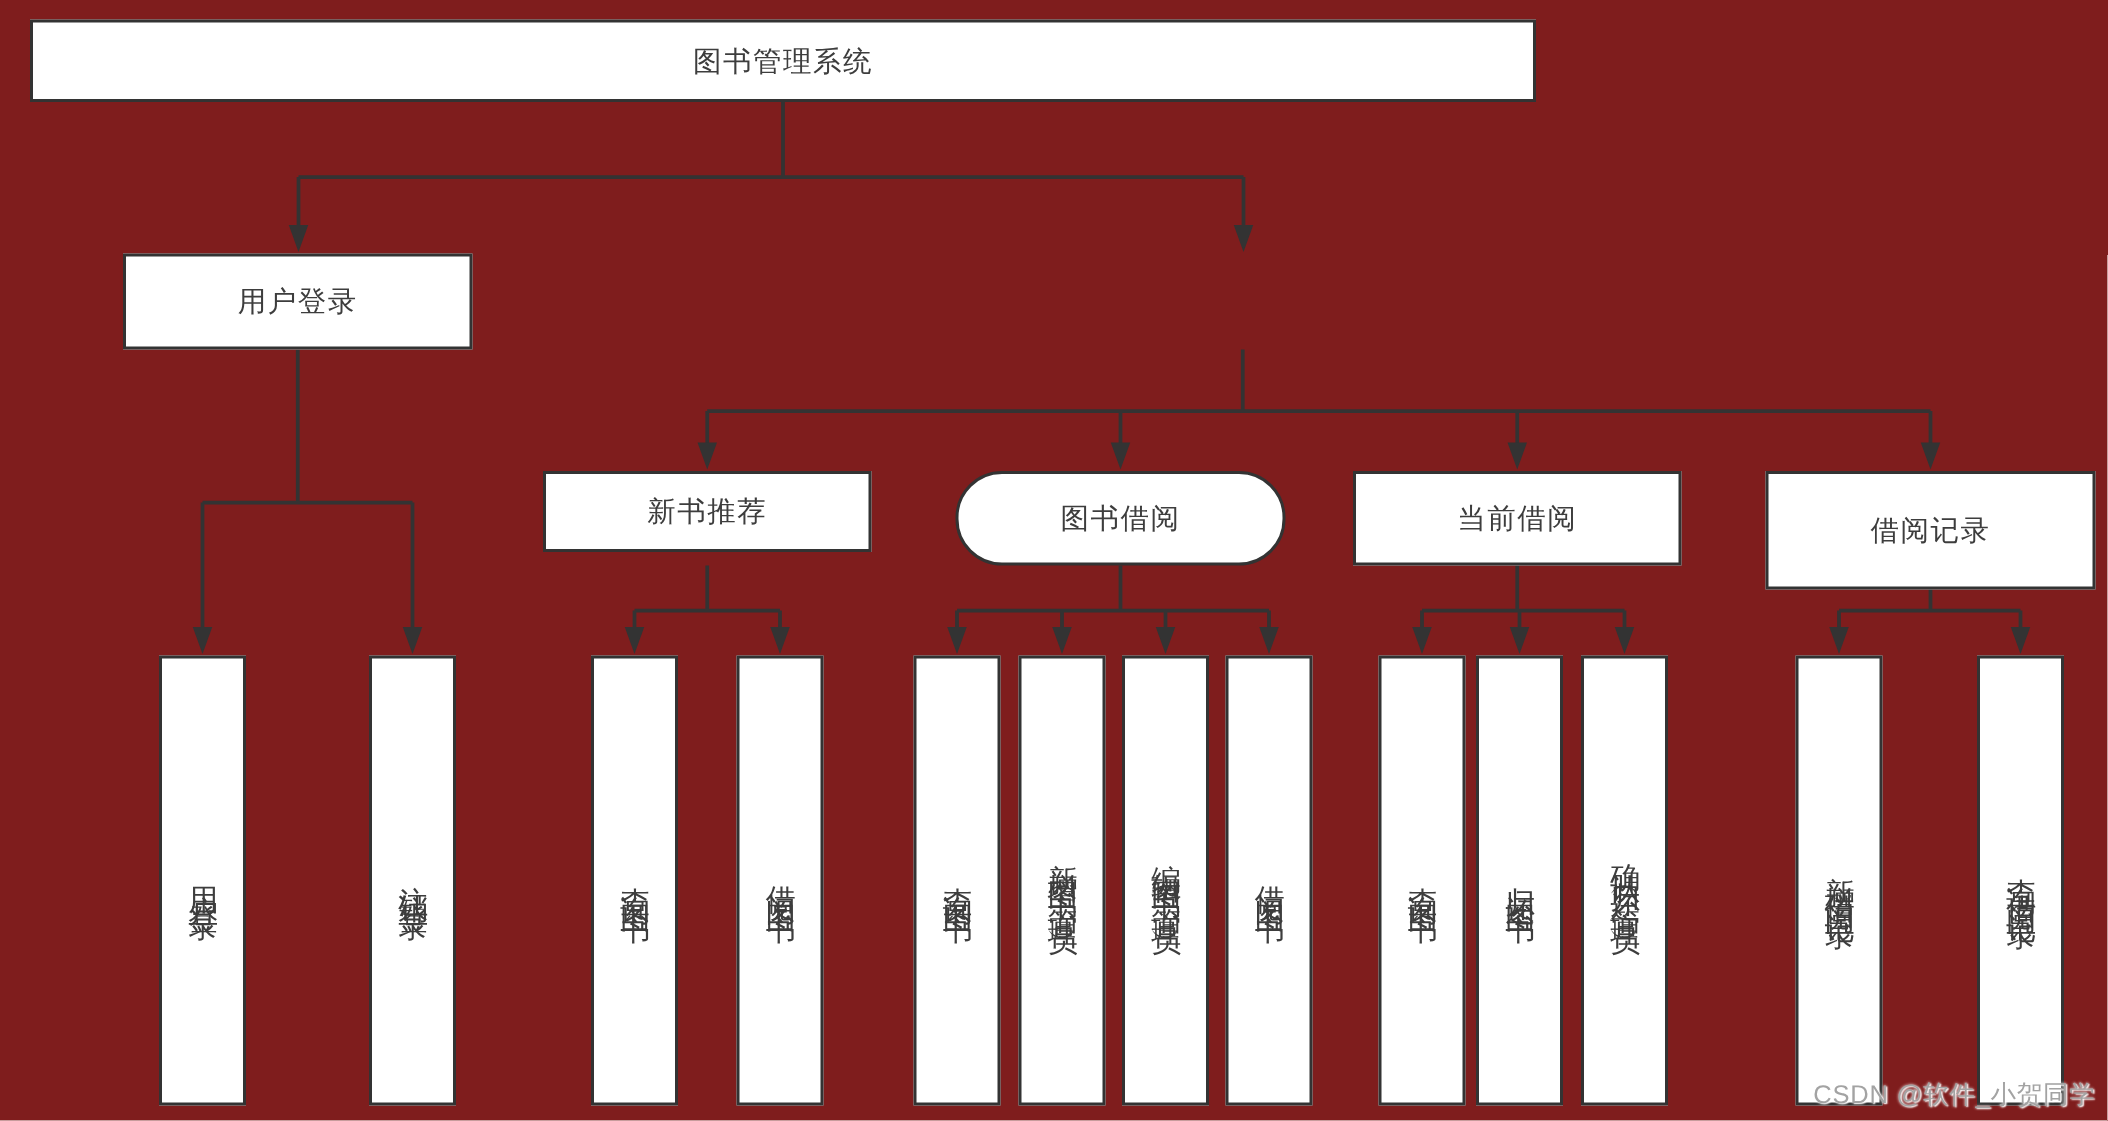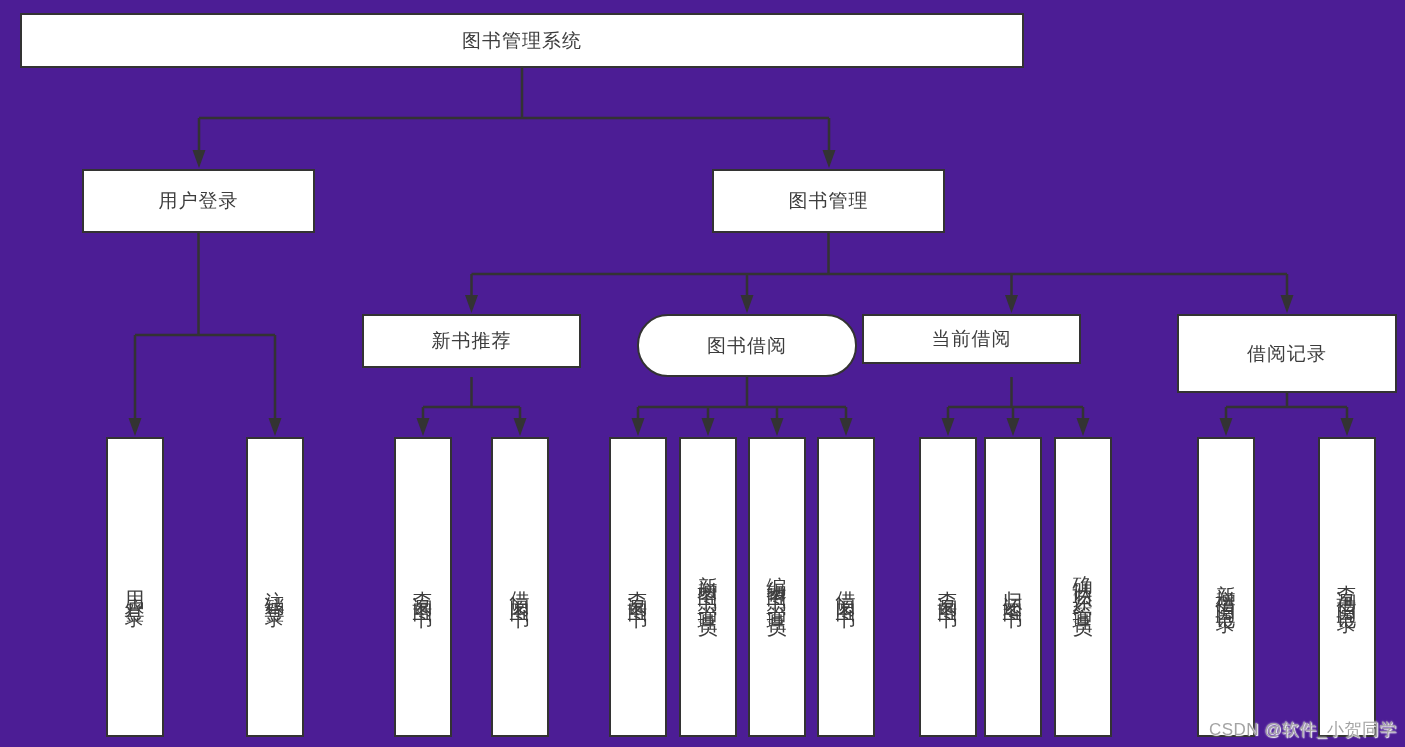--- a/index.html
+++ b/index.html
@@ -4,21 +4,21 @@
 <style>
   html, body {
     margin: 0;
     padding: 0;
     background: #ffffff;
   }
   .canvas {
     position: relative;
     width: 1405px;
     height: 747px;
-    background: #4c1d95;
+    background: #7f1d1d;
     font-family: "Liberation Sans", "DejaVu Sans", sans-serif;
     overflow: hidden;
   }
   .connectors {
     position: absolute;
     left: 0;
     top: 0;
     pointer-events: none;
   }
   .node {
@@ -98,31 +98,28 @@
     </g>
   </svg>
 
   <div class="node hbox" style="left:20px; top:13px; width:1004px; height:55px;">
     <span>图书管理系统</span>
   </div>
 
   <div class="node hbox" style="left:82px; top:169px; width:233px; height:64px;">
     <span>用户登录</span>
   </div>
-  <div class="node hbox" style="left:712px; top:169px; width:233px; height:64px;">
-    <span>图书管理</span>
-  </div>
 
   <div class="node hbox" style="left:362px; top:314px; width:219px; height:54px;">
     <span>新书推荐</span>
   </div>
   <div class="node hbox" style="left:637px; top:314px; width:220px; height:63px;border-radius:31px;">
     <span>图书借阅</span>
   </div>
-  <div class="node hbox" style="left:862px; top:314px; width:219px; height:50px;font-family:Liberation Mono, monospace;">
+  <div class="node hbox" style="left:902px; top:314px; width:219px; height:63px;font-family:Liberation Mono, monospace;">
     <span>当前借阅</span>
   </div>
   <div class="node hbox" style="left:1177px; top:314px; width:220px; height:79px;">
     <span>借阅记录</span>
   </div>
 
   <div class="node vbox" style="left:106px; top:437px; width:58px; height:300px;">
     <span class="vtext">用户登录</span>
   </div>
   <div class="node vbox" style="left:246px; top:437px; width:58px; height:300px;">

